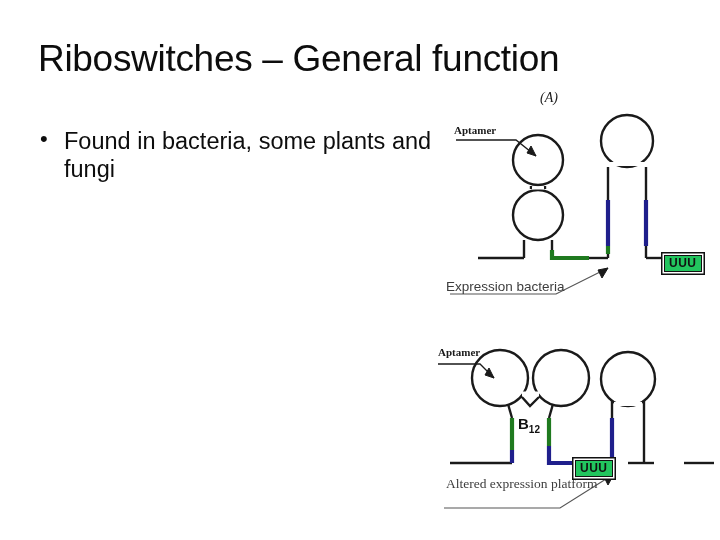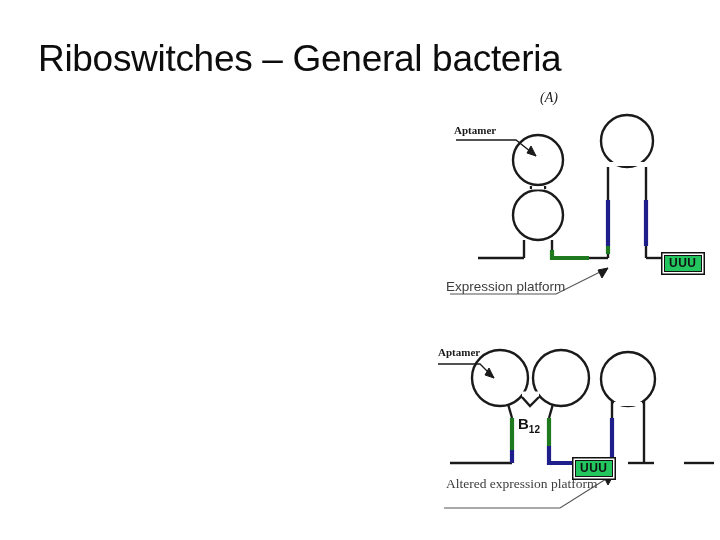--- a/index.html
+++ b/index.html
@@ -136,23 +136,24 @@
     line-height: 1.05;
   }
   .uuu-a { left: 232px; top: 167px; }
   .uuu-b { left: 143px; top: 372px; }
 </style>
 </head>
 <body>
 
 <div class="slide">
 
-  <div class="slide-title">Riboswitches – General bacteria</div>
+  <div class="slide-title">Riboswitches – General function</div>
 
   <ul class="bullet-list">
+    <li class="bullet-item">Found in bacteria, some plants and fungi</li>
   </ul>
 
   <div class="figure">
 
     <div class="fig-caption">(A)</div>
 
     <svg width="288" height="452" viewBox="0 0 288 452">
 
       <g>
 
@@ -225,21 +226,21 @@
         <path d="M 6 276 L 48 276 L 62 290" fill="none" stroke="#1a1a1a" stroke-width="1.3"></path>
         <path d="M 62 290 L 53 287 L 57 280 Z" fill="#1a1a1a" stroke="#1a1a1a" stroke-width="1"></path>
 
         <path d="M 12 420 L 128 420 L 182 386" fill="none" stroke="#555555" stroke-width="1.2"></path>
         <path d="M 182 386 L 172 389 L 176 397 Z" fill="#1a1a1a" stroke="#1a1a1a" stroke-width="1"></path>
       </g>
     </svg>
 
     <div class="lbl-serif lbl-aptamer-a">Aptamer</div>
 
-    <div class="lbl-sans lbl-exprplat">Expression platform</div>
+    <div class="lbl-sans lbl-exprplat">Expression bacteria</div>
 
     <div class="lbl-serif lbl-aptamer-b">Aptamer</div>
 
     <div class="lbl-sans lbl-altexpr"><span>Altered expression platform</span></div>
 
     <div class="b12"><span>B</span><sub>12</sub></div>
 
     <div class="uuu uuu-a">UUU</div>
 
     <div class="uuu uuu-b">UUU</div>

